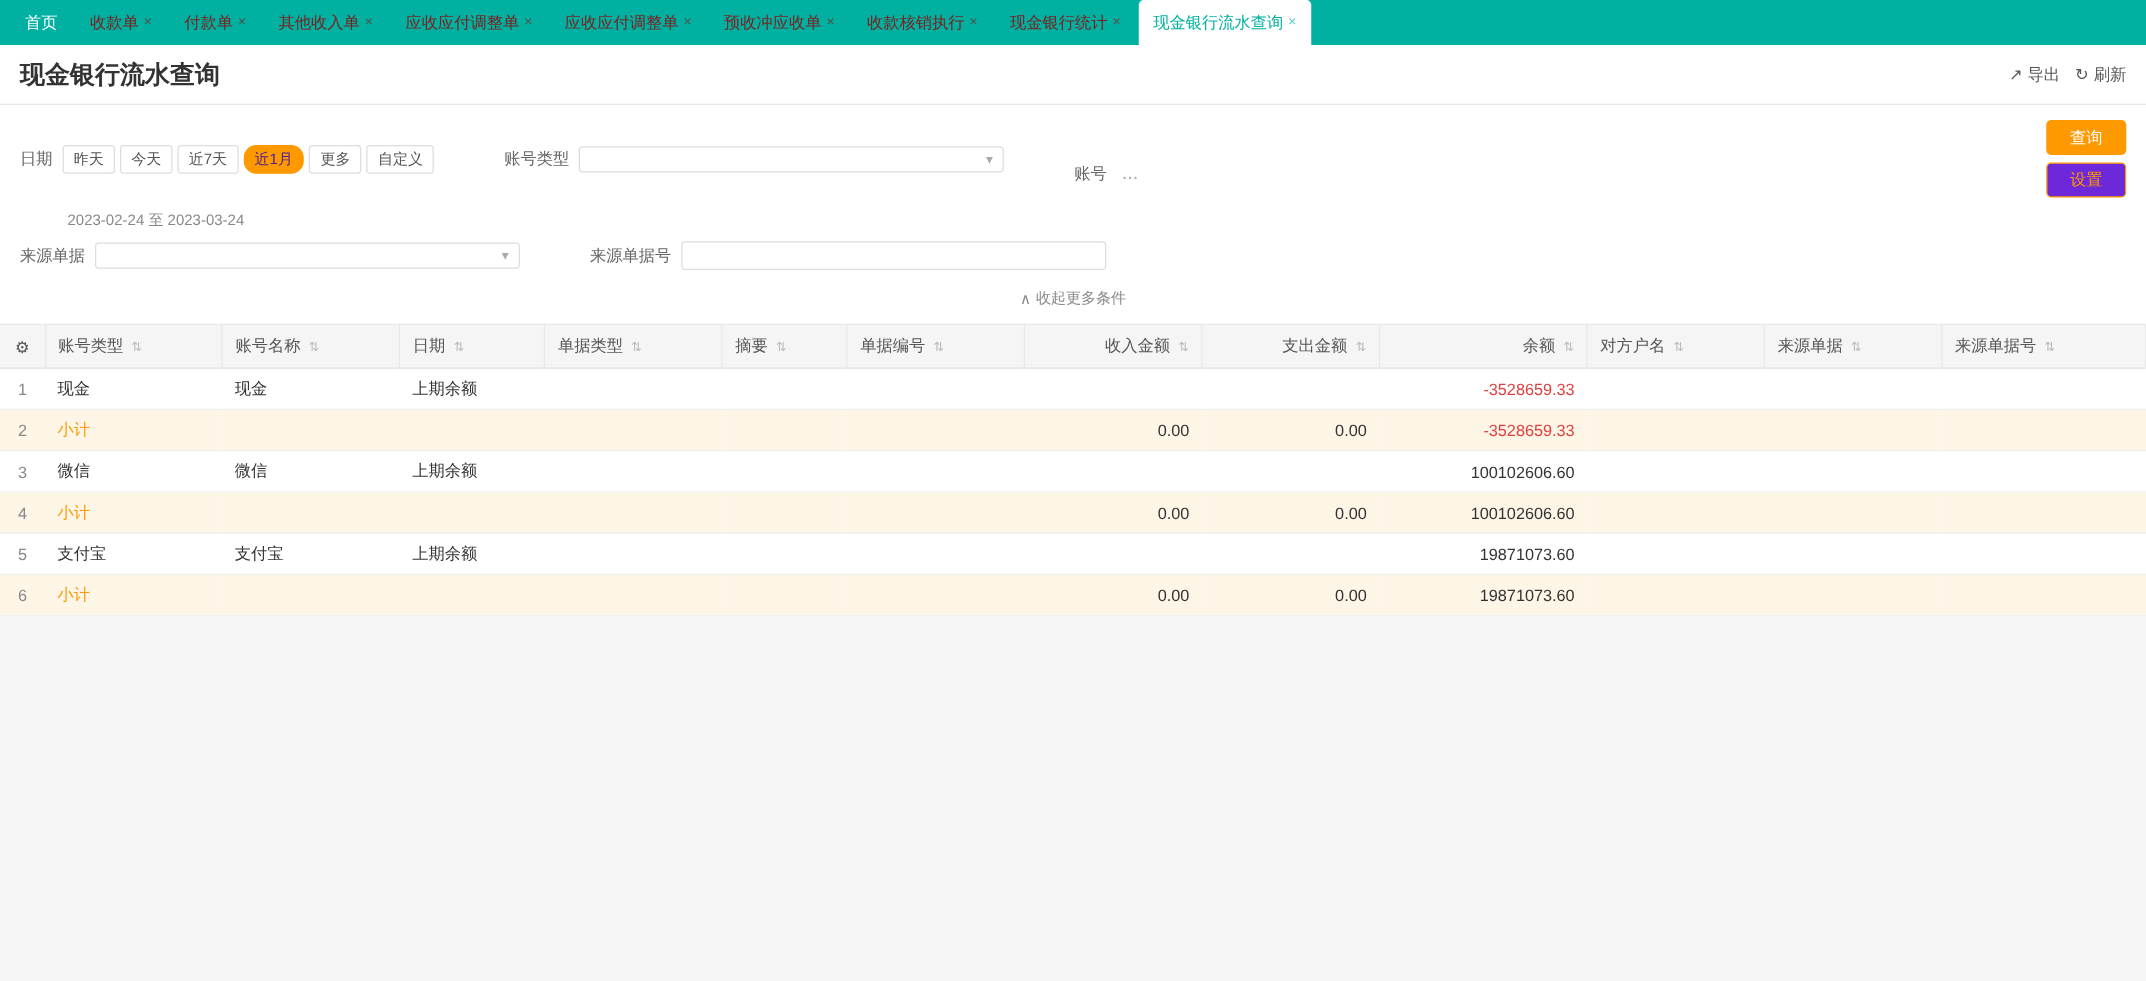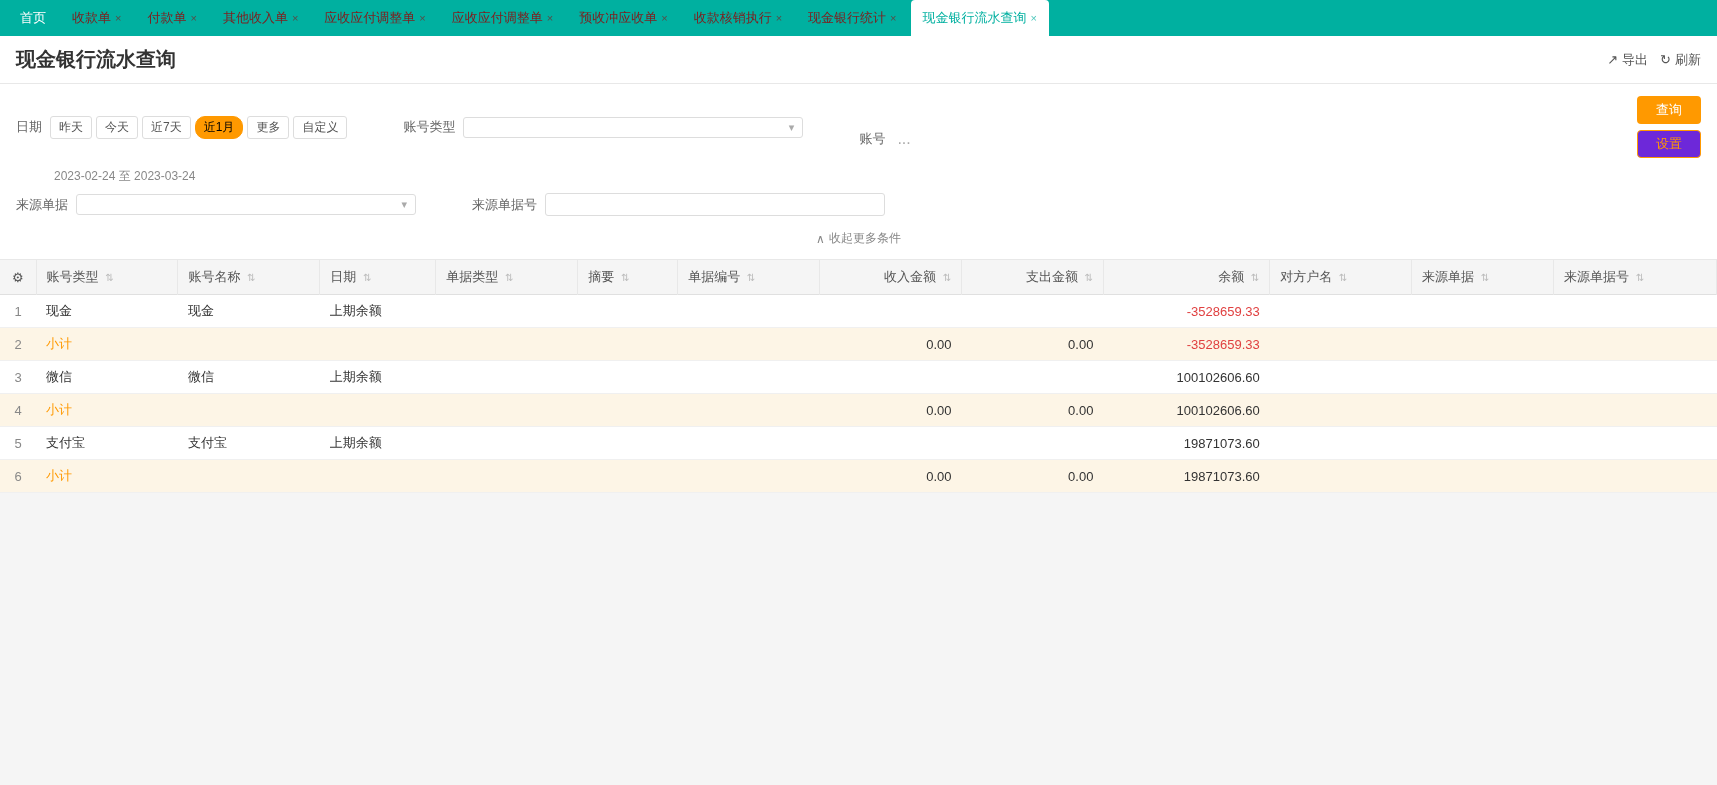--- a/index.html
+++ b/index.html
@@ -107,21 +107,21 @@
       padding: 2px 8px;
       border: 1px solid #ddd;
       border-radius: 3px;
       background: #fff;
       color: #555;
       cursor: pointer;
       font-size: 12px;
     }
     .date-btn.active {
       background: #f90;
-      color: #000000;
+      color: #4c1d95;
       border-color: #f90;
       border-radius: 10px;
     }
     .date-range {
       font-size: 12px;
       color: #888;
       margin-left: 4px;
     }
     .filter-select {
       display: flex;

